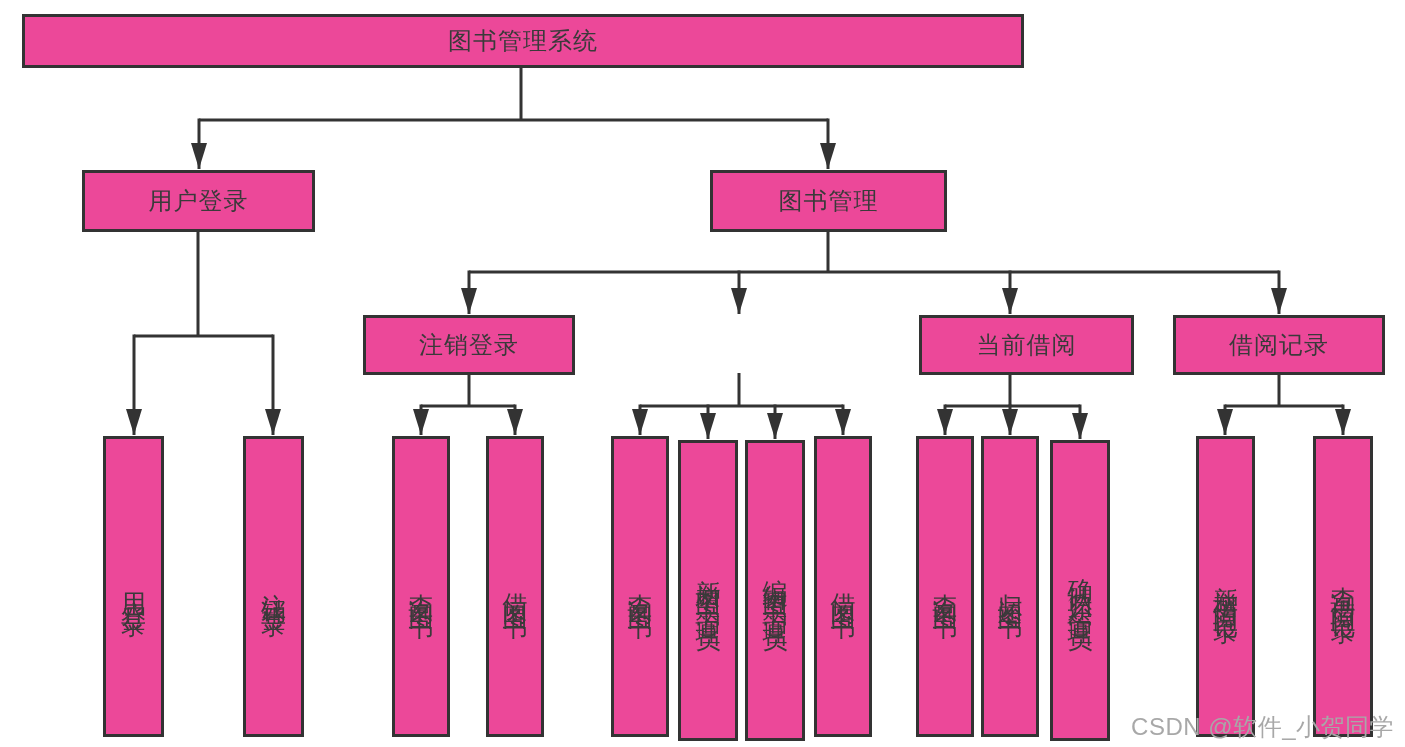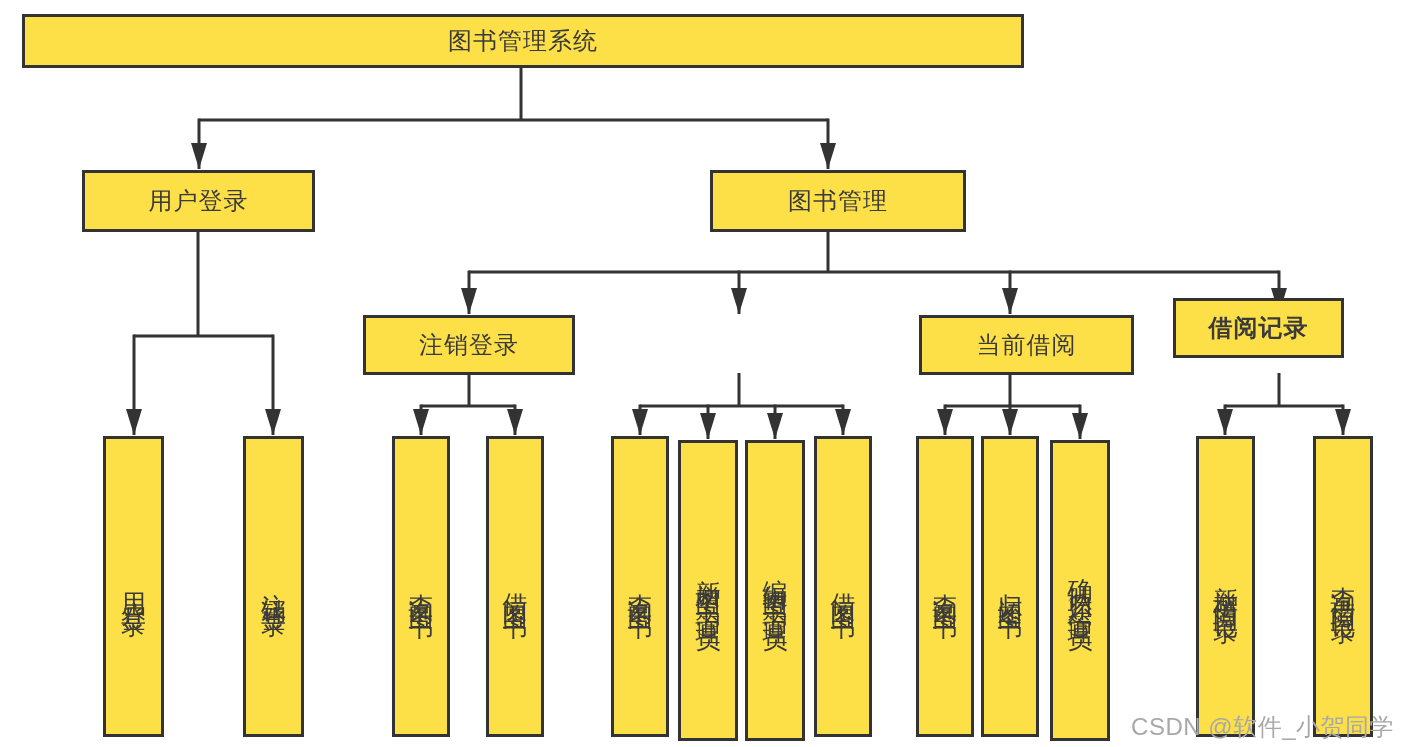--- a/index.html
+++ b/index.html
@@ -17,21 +17,21 @@
     font-family: "Liberation Sans", sans-serif;
     overflow: hidden;
   }
   svg.connectors { position: absolute; left: 0; top: 0; }
   svg.connectors path { stroke: var(--line); stroke-width: 3; fill: none; }
   svg.connectors marker path { fill: var(--line); stroke: none; }
   .box {
     position: absolute;
     box-sizing: border-box;
     border: 3px solid var(--line);
-    background: #fde047;
+    background: #ec4899;
     display: flex;
     align-items: center;
     justify-content: center;
     color: var(--text);
   }
   .hbox { font-size: 24px; letter-spacing: 1px; white-space: nowrap; }
   .vbox .vtext {
     writing-mode: vertical-rl;
     text-orientation: mixed;
     font-size: 25px;
@@ -87,25 +87,25 @@
     <path d="M945,404.5 V435" marker-end="url(#arw)"></path>
     <path d="M1010,404.5 V435" marker-end="url(#arw)"></path>
     <path d="M1080,404.5 V439" marker-end="url(#arw)"></path>
     <path d="M1225,404.5 V435" marker-end="url(#arw)"></path>
     <path d="M1343,404.5 V435" marker-end="url(#arw)"></path>
   </svg>
 
   <div class="box hbox" style="left:22px; top:14px; width:1002px; height:54px;">图书管理系统</div>
 
   <div class="box hbox" style="left:82px; top:170px; width:233px; height:62px;">用户登录</div>
-  <div class="box hbox" style="left:710px; top:170px; width:256px; height:62px;">图书管理</div>
+  <div class="box hbox" style="left:710px; top:170px; width:237px; height:62px;">图书管理</div>
 
   <div class="box hbox" style="left:363px; top:315px; width:212px; height:60px;">注销登录</div>
   <div class="box hbox" style="left:903px; top:315px; width:215px; height:60px;margin-left:16px;">当前借阅</div>
-  <div class="box hbox" style="left:1173px; top:298px; width:171px; height:60px;font-weight:bold;">借阅记录</div>
+  <div class="box hbox" style="left:1173px; top:315px; width:212px; height:60px;">借阅记录</div>
 
   <div class="box vbox" style="left:103px; top:436px; width:61px; height:301px;">
     <span class="vtext">用户登录</span>
   </div>
   <div class="box vbox" style="left:243px; top:436px; width:61px; height:301px;">
     <span class="vtext">注销登录</span>
   </div>
 
   <div class="box vbox" style="left:392px; top:436px; width:58px; height:301px;">
     <span class="vtext">查询图书</span>

